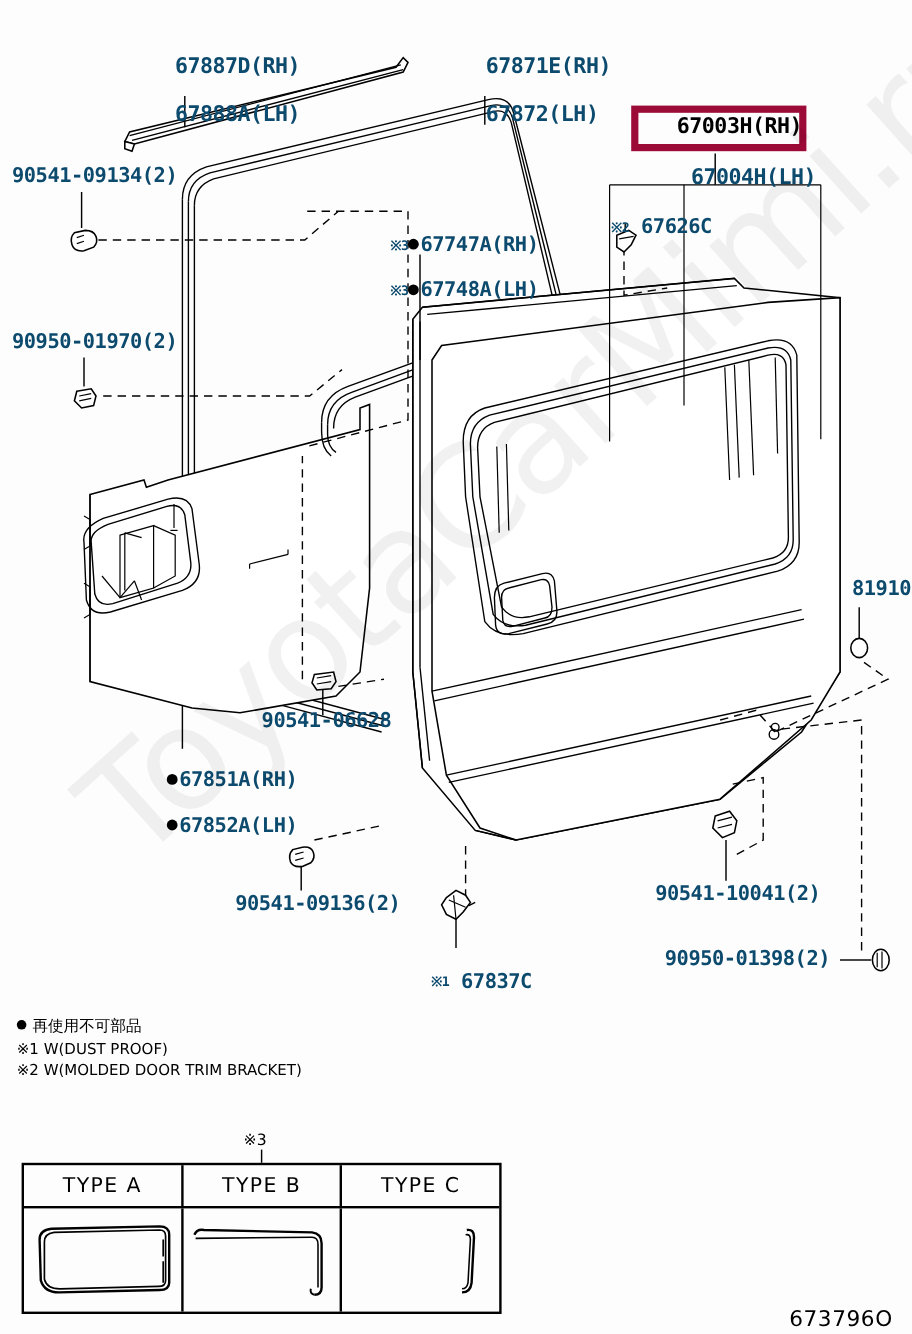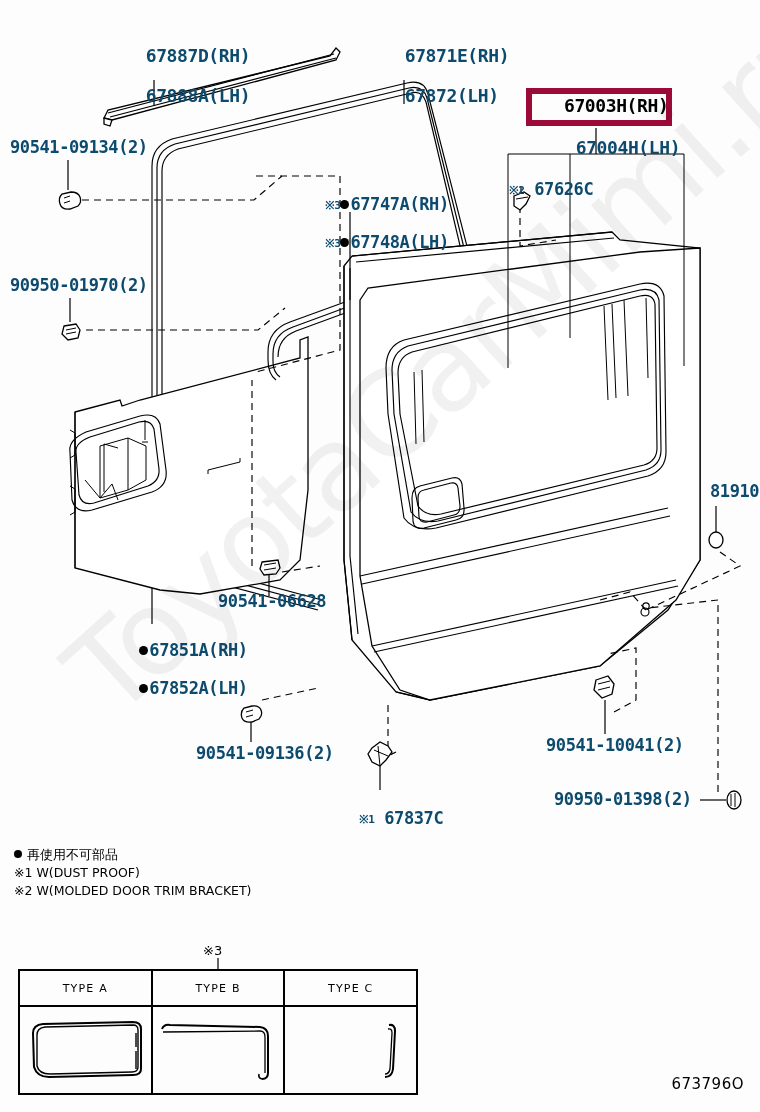--- a/index.html
+++ b/index.html
@@ -62,32 +62,32 @@
     display:flex;height:34px;border-bottom:2px solid #000;
   }
   #typetable .tbody{display:flex;height:calc(100% - 36px);}
   #typetable .col{
     flex:1 1 0;display:flex;align-items:center;justify-content:center;
     border-right:2px solid #000;position:relative;
   }
   #typetable .col:last-child{border-right:none;}
   #typetable .thead .col span{
     font-family:"DejaVu Sans","Liberation Sans",sans-serif;
-    font-size:11px;letter-spacing:1.2px;color:#000;
+    font-size:17px;letter-spacing:1.2px;color:#000;
   }
   #typetable .tbody .col{align-items:center;justify-content:center;}
   .x3mark{
     position:absolute;left:203px;top:943px;
     font-family:"DejaVu Sans","Liberation Sans",sans-serif;
     font-size:13px;color:#000;
   }
   #footcode{
-    position:absolute;right:16px;bottom:19px;
-    font-family:"DejaVu Sans","Liberation Sans",sans-serif;
-    font-size:15px;color:#000;letter-spacing:0.5px;
+    position:absolute;right:16px;bottom:2px;
+    font-family:"DejaVu Sans","Liberation Sans",sans-serif;
+    font-size:18px;color:#000;letter-spacing:0.5px;
   }
   #watermark{
     position:absolute;left:0;top:0;width:760px;height:1112px;
     pointer-events:none;z-index:3;overflow:hidden;
   }
   #watermark span{
     position:absolute;left:40px;top:640px;
     transform:rotate(-42deg);transform-origin:0 0;
     font-family:"DejaVu Sans","Liberation Sans",sans-serif;
     font-size:118px;font-weight:400;color:rgba(0,0,0,0.055);

